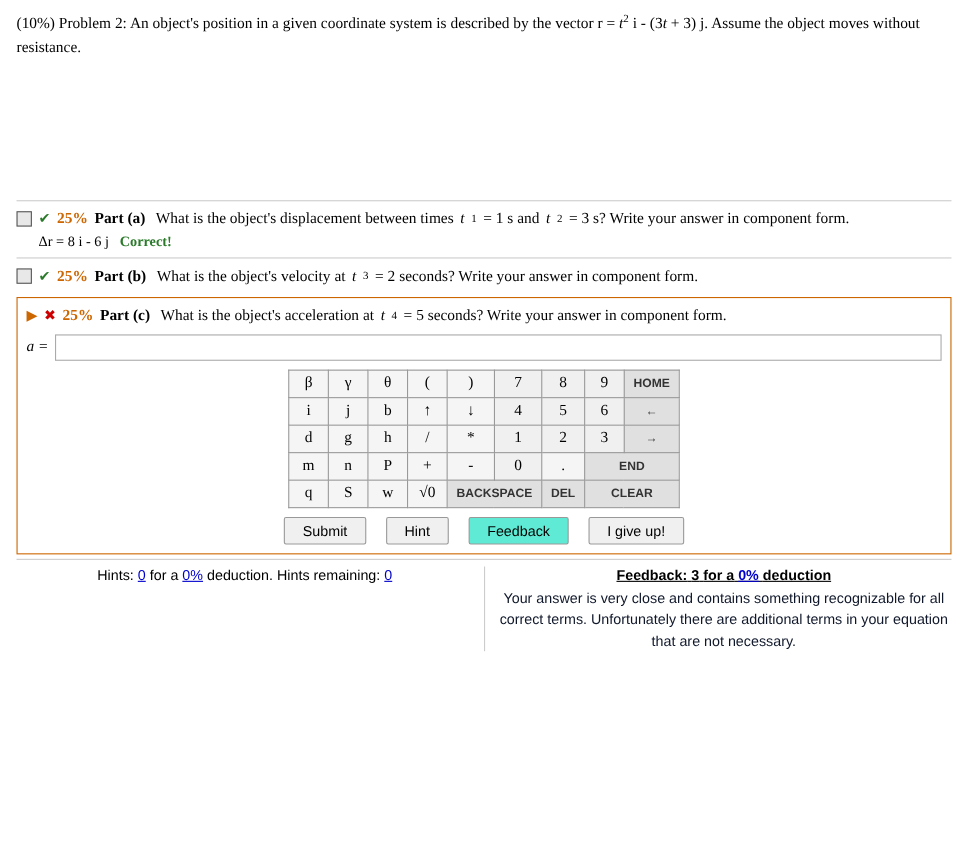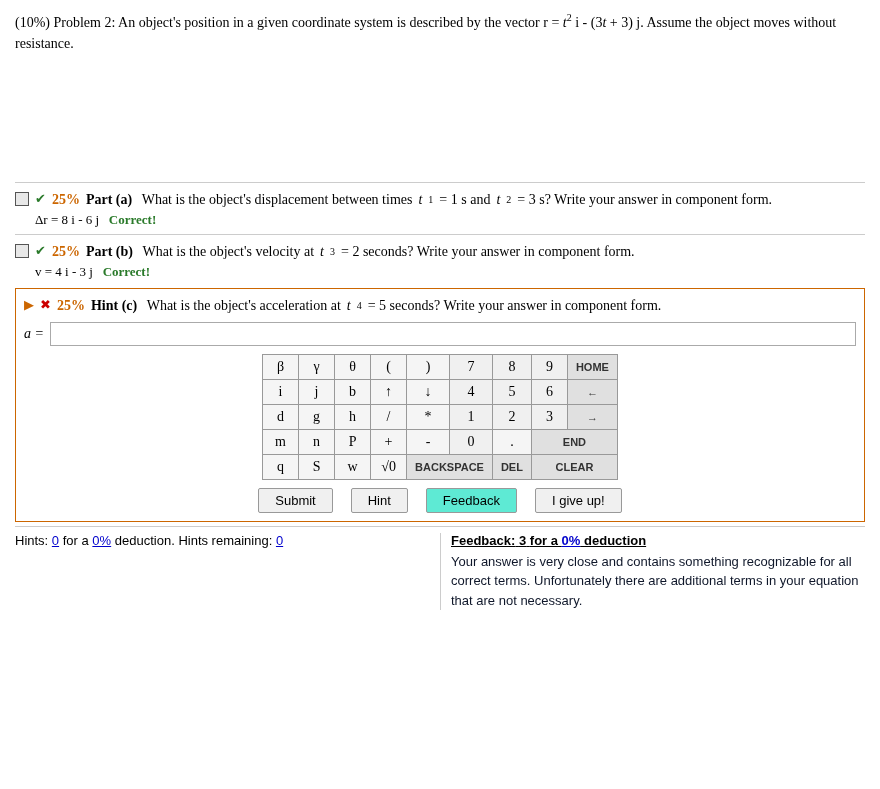--- a/index.html
+++ b/index.html
@@ -138,20 +138,21 @@
       cursor: pointer;
       border-radius: 2px;
     }
     .btn-hint { color: #000000; }
     .btn-feedback { background: #5eead4; }
     .bottom-section {
       display: flex;
       border-top: 1px solid #ccc;
       margin-top: 4px;
       padding-top: 6px;
+      text-align: center;
     }
     .bottom-left {
       width: 50%;
       font-size: 13px;
       font-family: Arial, sans-serif;
       padding-right: 10px;
     }
     .bottom-right {
       width: 50%;
       font-size: 13px;
@@ -207,31 +208,28 @@
   </div>
 
   <div class="part-section">
     <div class="part-header">
       <span class="icon-box"></span>
       <span class="check-green">✔</span>
       <span class="percent-label">25%</span>
       <b>Part (b)</b>
       &nbsp;What is the object's velocity at <i>t</i><sub>3</sub> = 2 seconds? Write your answer in component form.
     </div>
-    <div class="answer-line">
-      <span>v = 4 i - 3 j</span> &nbsp; <span class="correct-label">Correct!</span>
-    </div>
   </div>
 
   <div class="part-c-section">
     <div class="part-header">
       <span class="arrow-right">▶</span>
       <span class="cross-red">✖</span>
       <span class="percent-label">25%</span>
-      <b>Hint (c)</b>
+      <b>Part (c)</b>
       &nbsp;What is the object's acceleration at <i>t</i><sub>4</sub> = 5 seconds? Write your answer in component form.
     </div>
 
     <div class="input-row">
       <span class="input-label">a =</span>
       <input type="text" class="answer-input" value="" style="">
     </div>
 
     <div class="keyboard-container">
       <table class="keyboard-table">

